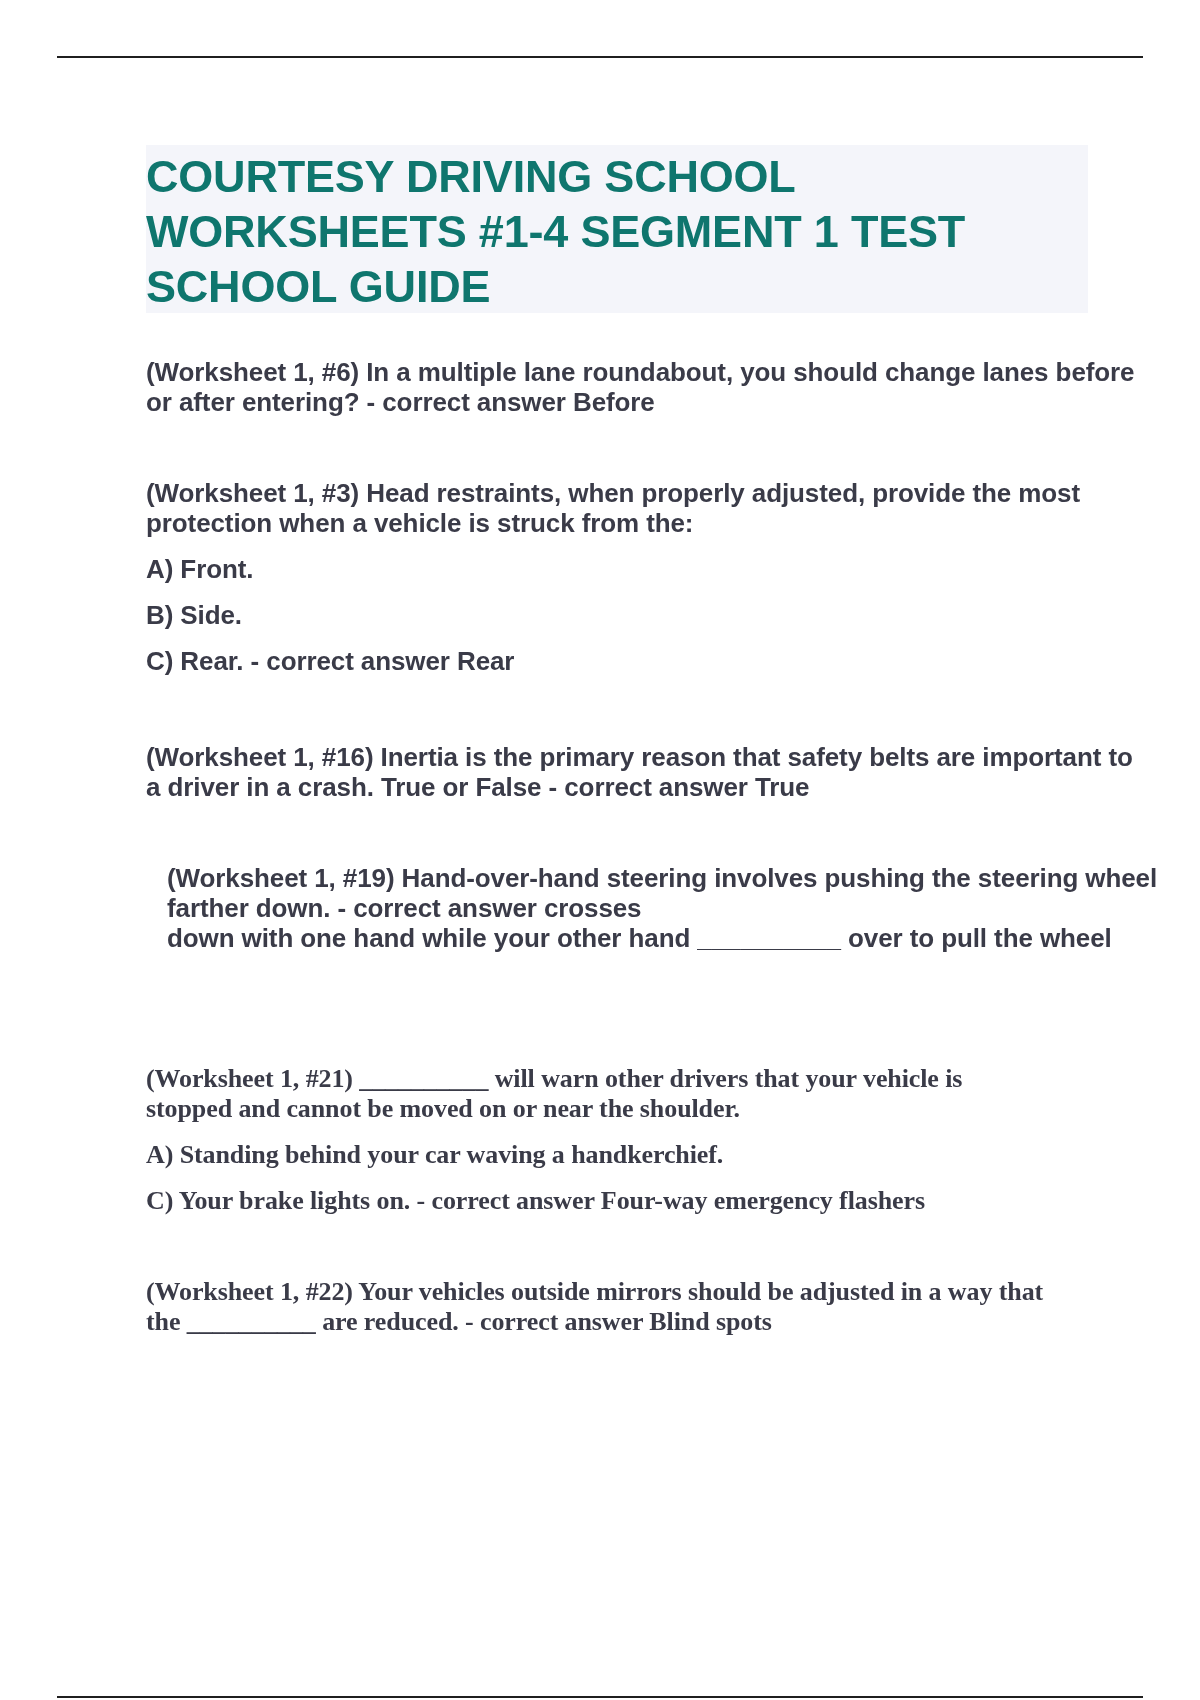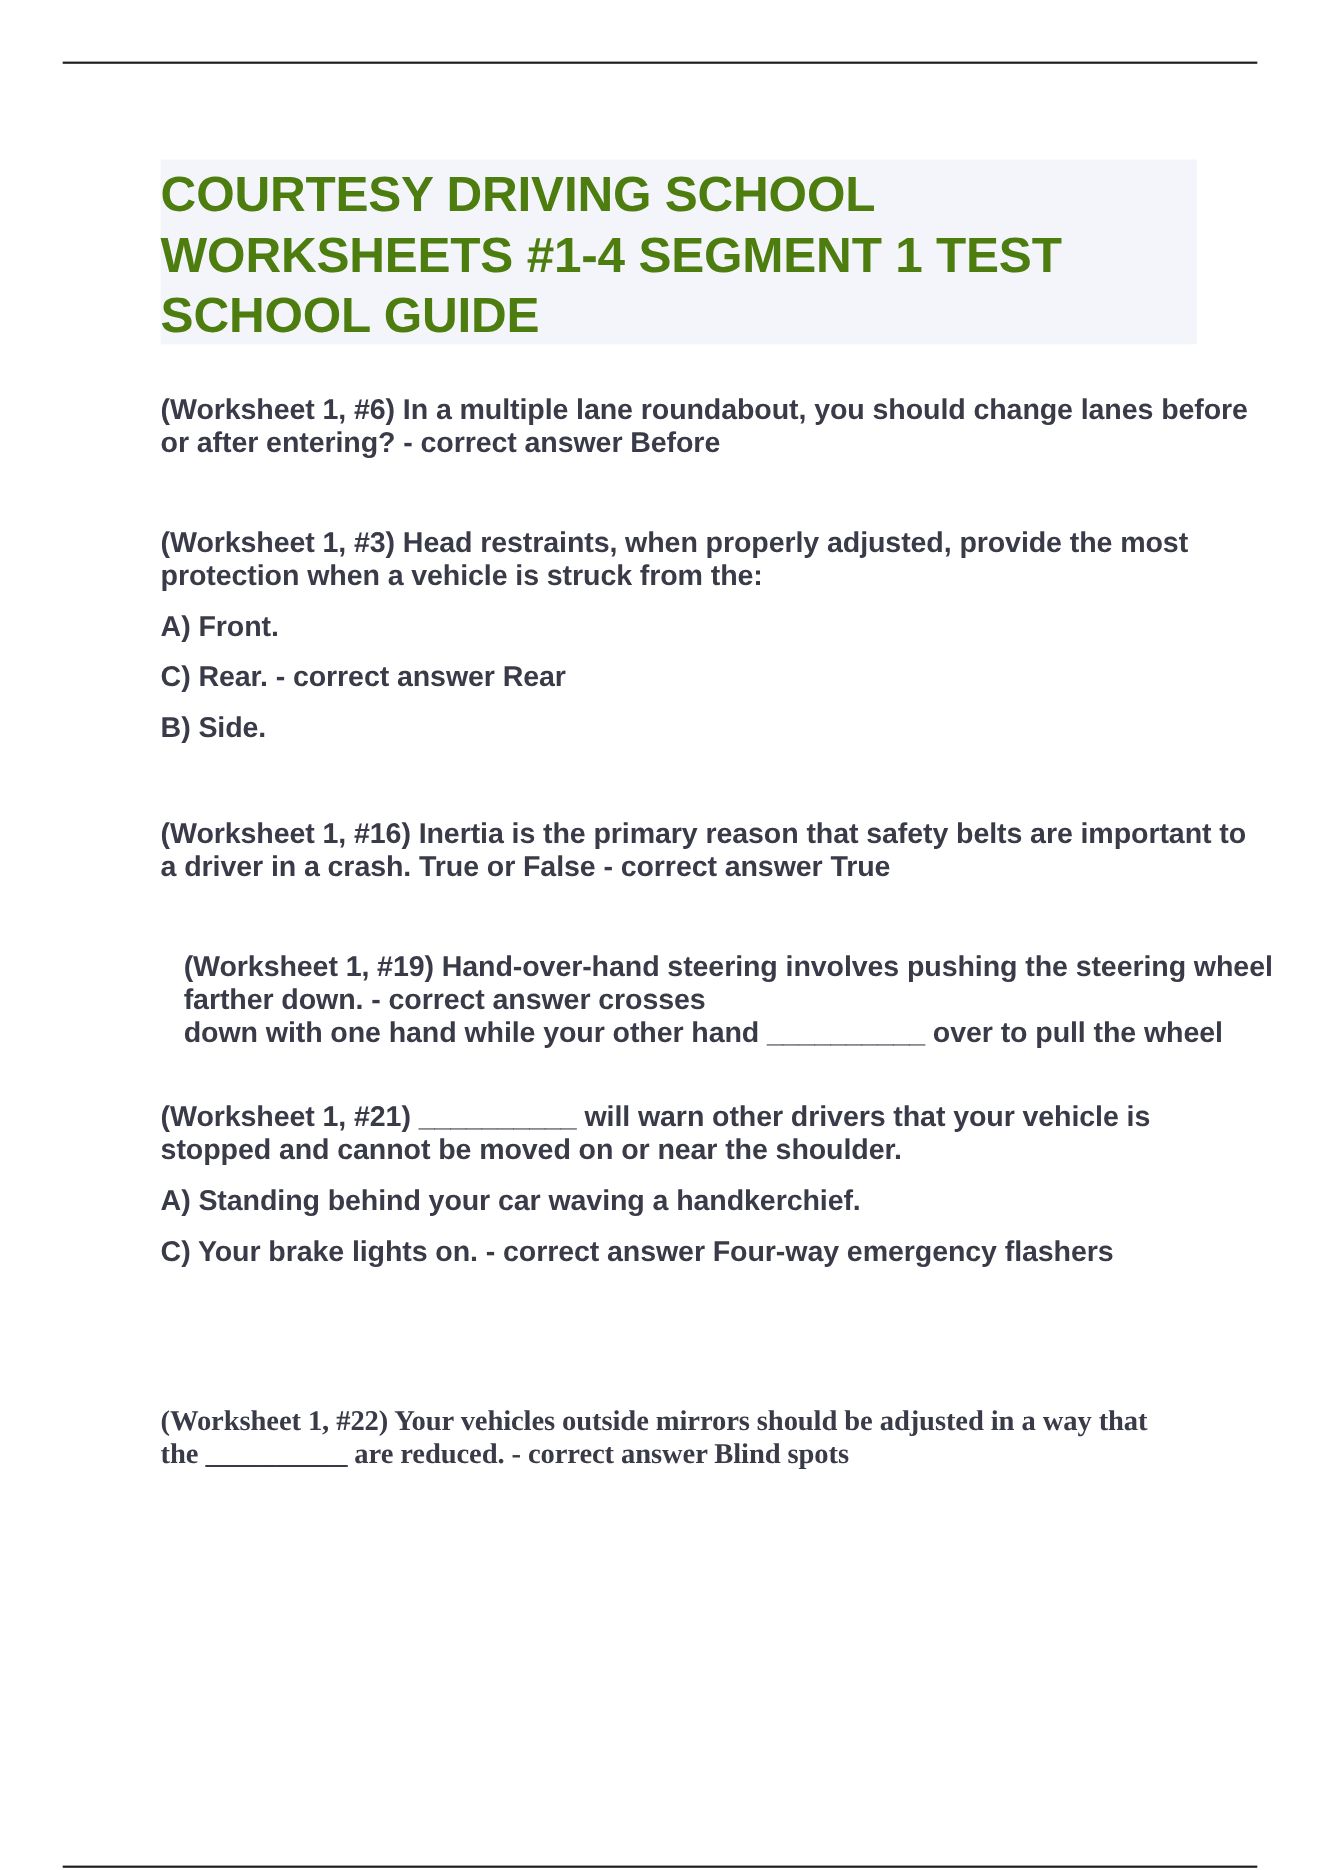--- a/index.html
+++ b/index.html
@@ -34,21 +34,21 @@
     }
     .title {
       margin: 0;
       padding: 0;
       position: absolute;
       left: 0;
       top: 4px;
       font-size: 45px;
       line-height: 55px;
       font-weight: bold;
-      color: #4d7c0f;
+      color: #0f766e;
       letter-spacing: -0.2px;
     }
     .title span { display: block; white-space: nowrap; }
 
     .qa {
       position: absolute;
       left: 146px;
       width: 950px;
       color: #3a3b48;
       font-size: 26px;
@@ -79,36 +79,36 @@
 
 <div class="qa" style="top:357px;">
   <p>(Worksheet 1, #6) In a multiple lane roundabout, you should change lanes before</p>
   <p>or after entering? - correct answer Before</p>
 </div>
 
 <div class="qa" style="top:478px;">
   <p>(Worksheet 1, #3) Head restraints, when properly adjusted, provide the most</p>
   <p>protection when a vehicle is struck from the:</p>
   <p class="option">A) Front.</p>
+  <p class="option">B) Side.</p>
   <p class="option">C) Rear. - correct answer Rear</p>
-  <p class="option">B) Side.</p>
 </div>
 
 <div class="qa" style="top:742px;">
   <p>(Worksheet 1, #16) Inertia is the primary reason that safety belts are important to</p>
   <p>a driver in a crash. True or False - correct answer True</p>
 </div>
 
 <div class="qa" style="top:863px;margin-left:21px;">
   <p>(Worksheet 1, #19) Hand-over-hand steering involves pushing the steering wheel</p>
   <p>farther down. - correct answer crosses</p>
   <p>down with one hand while your other hand __________ over to pull the wheel</p>
 </div>
 
-<div class="qa" style="top:1000px;">
+<div class="qa" style="top:1064px;font-family:Liberation Serif, serif;">
   <p>(Worksheet 1, #21) __________ will warn other drivers that your vehicle is</p>
   <p>stopped and cannot be moved on or near the shoulder.</p>
   <p class="option">A) Standing behind your car waving a handkerchief.</p>
   <p class="option">C) Your brake lights on. - correct answer Four-way emergency flashers</p>
 </div>
 
 <div class="qa" style="top:1277px;font-family:Liberation Serif, serif;">
   <p>(Worksheet 1, #22) Your vehicles outside mirrors should be adjusted in a way that</p>
   <p>the __________ are reduced. - correct answer Blind spots</p>
 </div>

